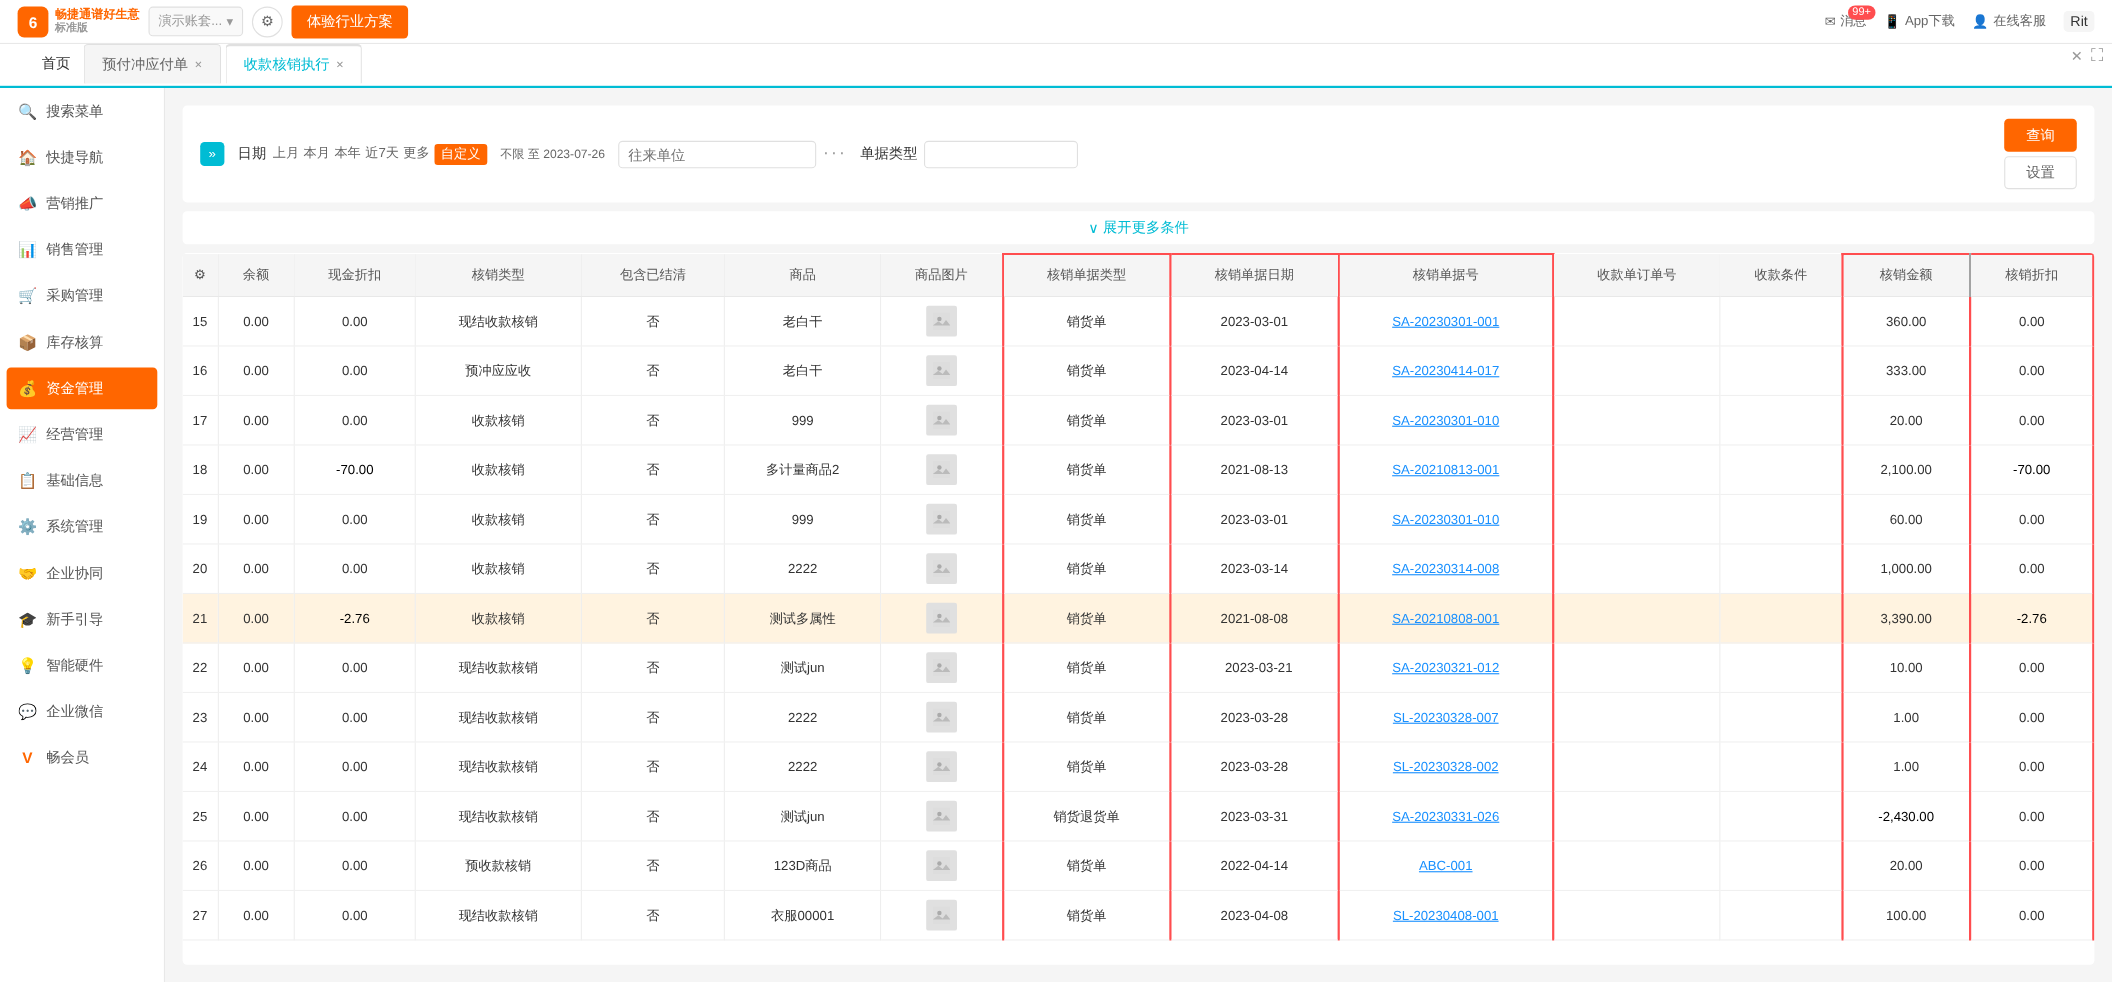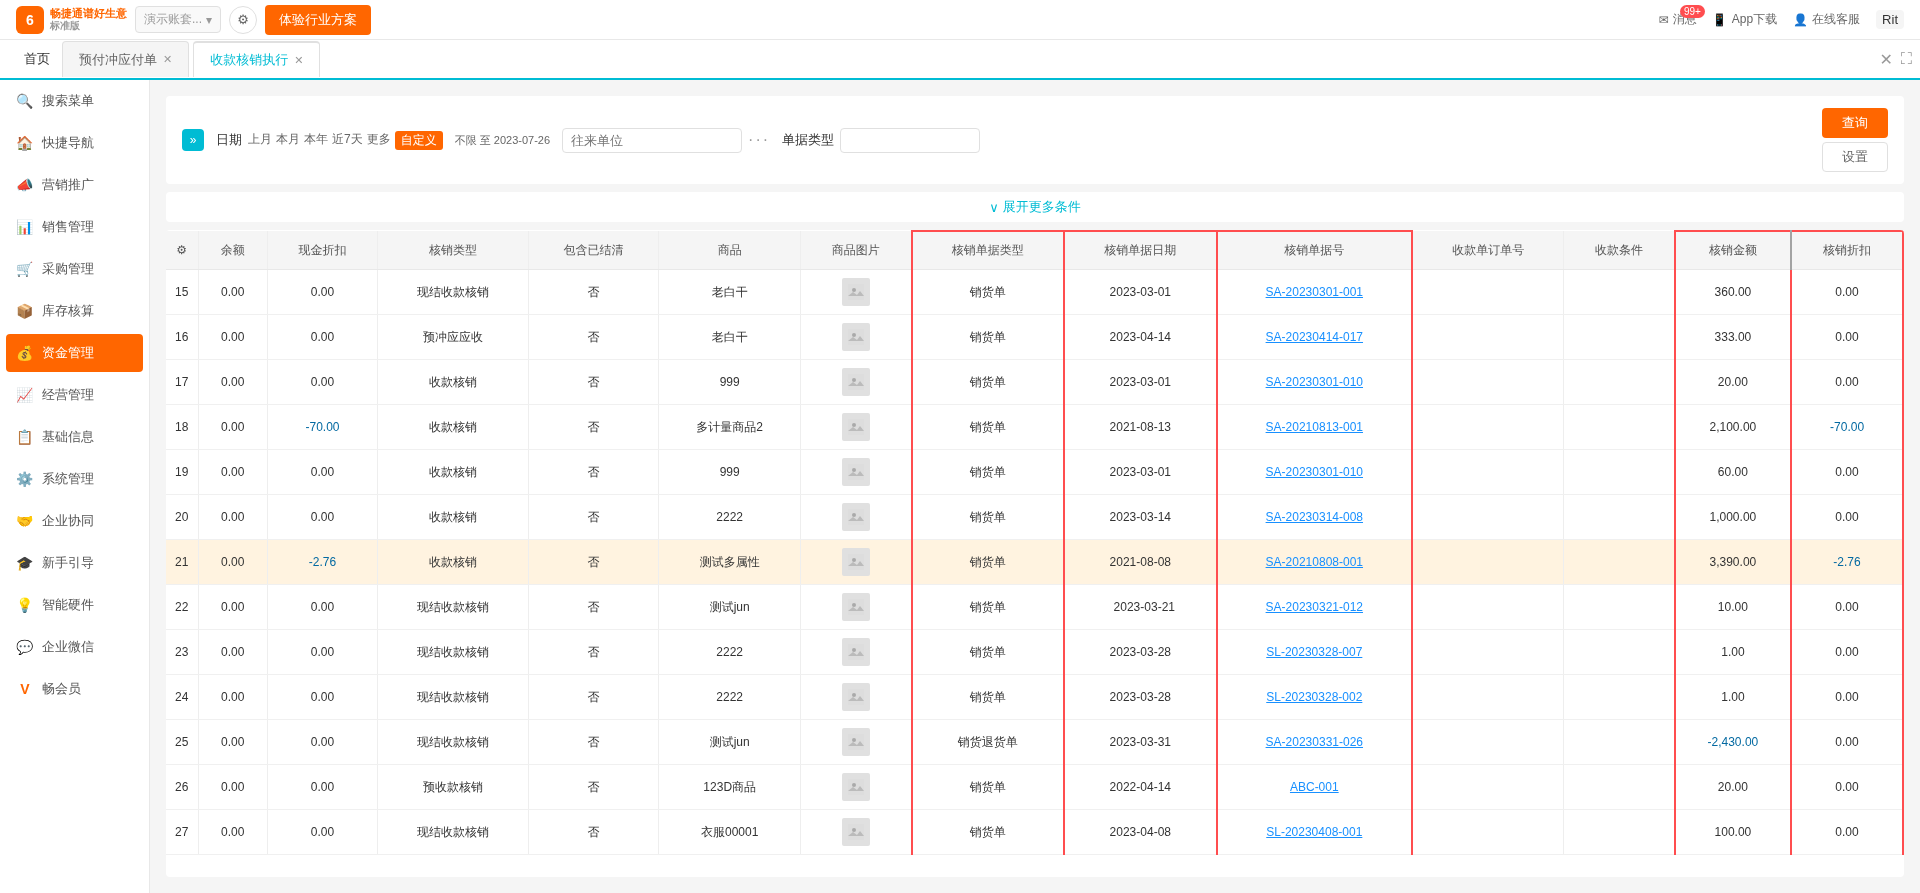--- a/index.html
+++ b/index.html
@@ -11,21 +11,21 @@
     .logo-area { display: flex; align-items: center; gap: 6px; color: #ff6600; font-weight: bold; font-size: 12px; }
     .logo-icon { width: 28px; height: 28px; background: #ff6600; border-radius: 6px; display: flex; align-items: center; justify-content: center; color: white; font-size: 14px; font-weight: bold; }
     .store-selector { display: flex; align-items: center; gap: 4px; padding: 4px 8px; border: 1px solid #e0e0e0; border-radius: 4px; cursor: pointer; background: #f9f9f9; font-size: 12px; color: #999; }
     .gear-btn { width: 28px; height: 28px; border-radius: 50%; border: 1px solid #e0e0e0; display: flex; align-items: center; justify-content: center; cursor: pointer; color: #666; }
     .industry-btn { background: #ff6600; color: white; border: none; padding: 6px 14px; border-radius: 4px; cursor: pointer; font-size: 13px; }
     .top-bar-right { display: flex; align-items: center; gap: 16px; font-size: 12px; color: #666; }
     .msg-btn { display: flex; align-items: center; gap: 4px; cursor: pointer; position: relative; }
     .badge { background: #ff4d4f; color: white; font-size: 10px; padding: 1px 4px; border-radius: 8px; position: absolute; top: -6px; right: -8px; }
 
     
-    .tab-bar { height: 40px; background: #fff; border-bottom: 2px solid #00bcd4; display: flex; align-items: center; padding: 0 0 0 12px; gap: 0; }
+    .tab-bar { height: 40px; background: #fff; border-bottom: 2px solid #00bcd4; display: flex; align-items: flex-start; padding: 0 0 0 26px; gap: 0; font-family: Liberation Mono, monospace; }
     .tab { height: 36px; padding: 0 16px; display: flex; align-items: center; gap: 6px; cursor: pointer; border: 1px solid #e0e0e0; border-bottom: none; border-radius: 4px 4px 0 0; background: #f5f5f5; color: #666; font-size: 13px; margin-right: 4px; }
     .tab.active { background: #fff; color: #00bcd4; border-top: 2px solid #00bcd4; border-color: #e0e0e0; }
     .tab-close { font-size: 11px; color: #999; cursor: pointer; }
     .tab-home { background: transparent; border: none; color: #333; font-size: 13px; padding: 0 12px; height: 36px; display: flex; align-items: center; cursor: pointer; }
     .tab-bar-actions { margin-left: auto; display: flex; align-items: center; padding: 0 8px; gap: 8px; }
 
     
     .main-layout { display: flex; height: calc(893px - 80px); }
 
     
@@ -59,21 +59,21 @@
     .expand-more { display: flex; align-items: center; gap: 4px; color: #00bcd4; font-size: 13px; cursor: pointer; padding: 6px 0; text-align: center; width: 100%; justify-content: center; }
 
     
     .table-container { flex: 1; background: white; border-radius: 4px; overflow: auto; position: relative; }
     table { width: 100%; border-collapse: collapse; font-size: 12px; }
     thead tr { background: #f5f5f5; }
     th { padding: 10px 8px; text-align: center; color: #555; font-weight: normal; border-bottom: 1px solid #e8e8e8; border-right: 1px solid #eee; white-space: nowrap; position: sticky; top: 0; background: #f5f5f5; z-index: 1; }
     td { padding: 8px 8px; text-align: center; border-bottom: 1px solid #f0f0f0; border-right: 1px solid #eee; white-space: nowrap; }
     tr.highlighted { background: #fff3e0; }
     .link-text { color: #1890ff; cursor: pointer; text-decoration: underline; }
-    .negative { color: #0369a1; }
+    .negative { color: #000000; }
     .img-placeholder { width: 28px; height: 28px; background: #e0e0e0; border-radius: 2px; display: inline-flex; align-items: center; justify-content: center; }
 
     
     .settings-col { width: 32px; }
   </style>
 </head>
 <body>
 
 <div class="top-bar">
   <div class="top-bar-left">

